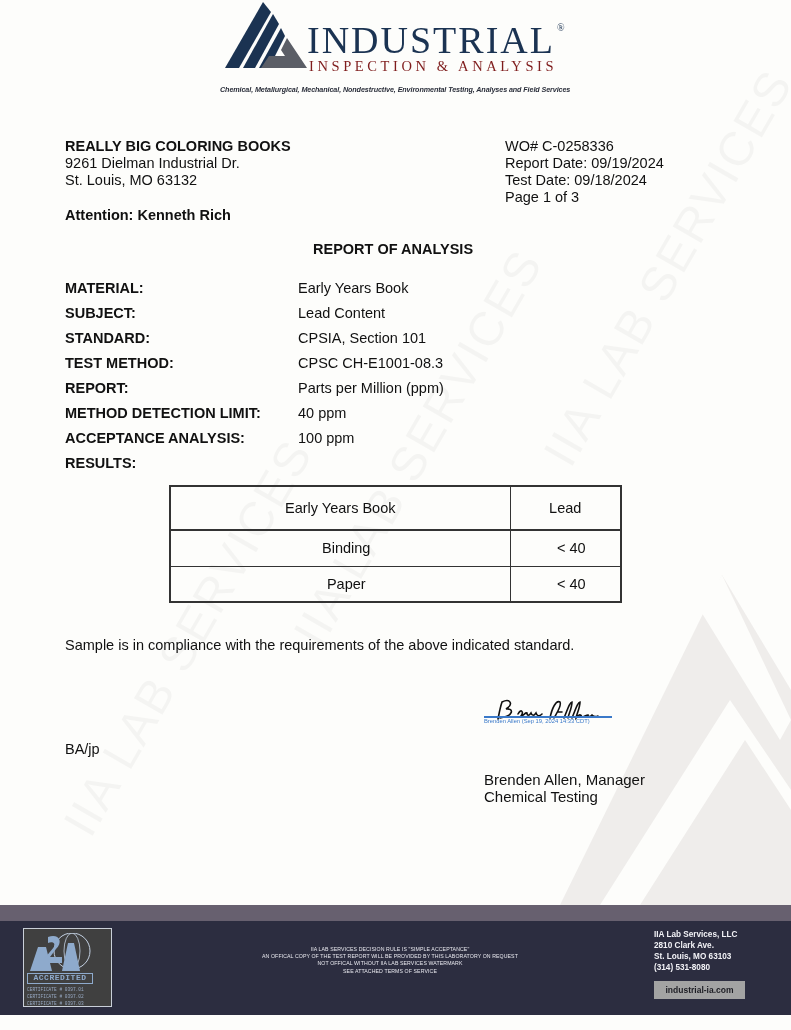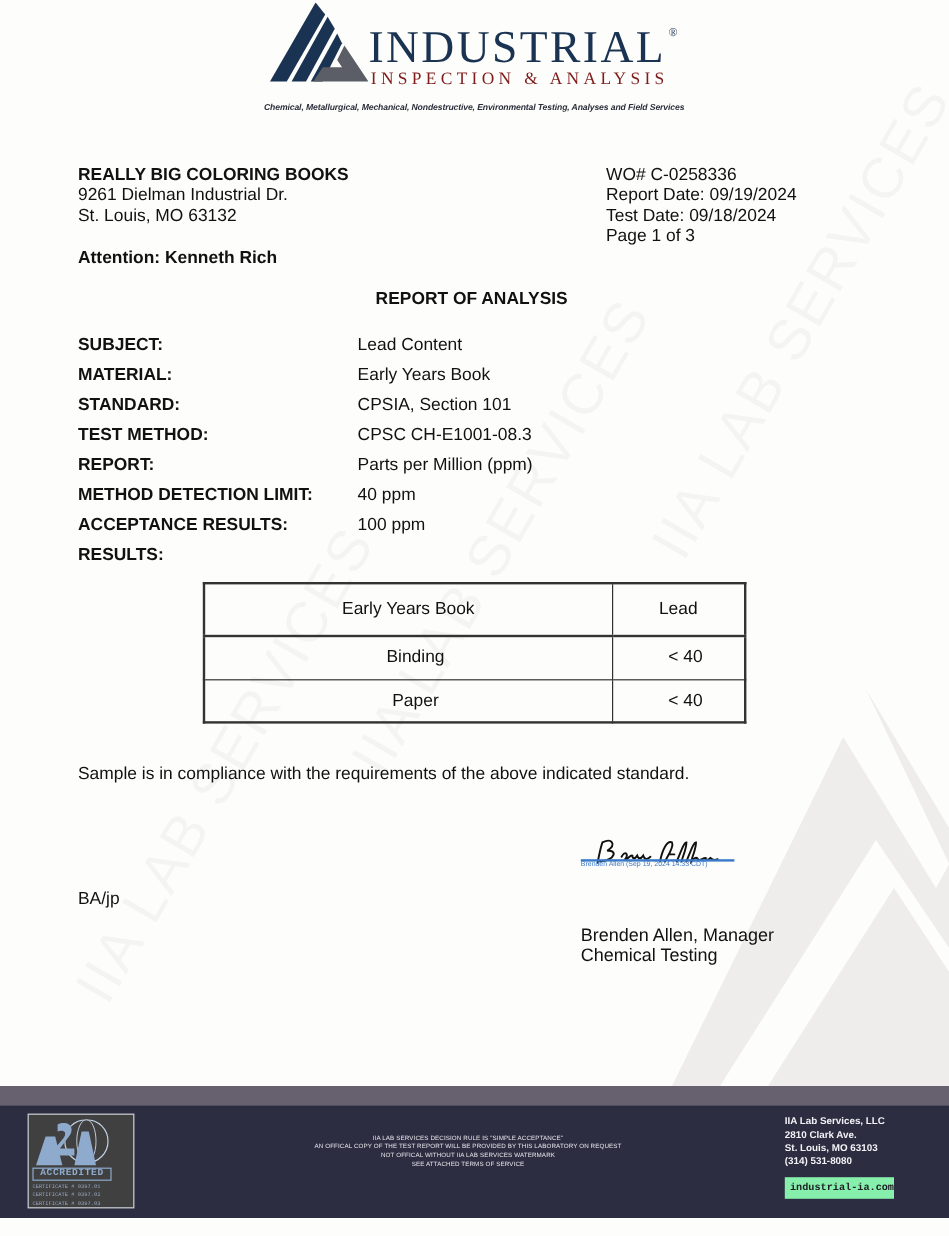--- a/index.html
+++ b/index.html
@@ -44,21 +44,21 @@
     .signer { position: absolute; left: 484px; top: 724px; font-size: 15px; line-height: 17px; margin-top: 47px; }
 
     .footer-top { position: absolute; left: 0; top: 905px; width: 791px; height: 16px; background: #67606f; }
     .footer { position: absolute; left: 0; top: 921px; width: 791px; height: 94px; background: #2c2d40; }
     .a2la { position: absolute; left: 23px; top: 928px; width: 89px; height: 79px; background: #404040; border: 1px solid #c9cfd8; font-family: Liberation Mono, monospace; }
     .a2la-mark { position: absolute; left: 4px; top: 4px; width: 64px; height: 40px; }
     .a2la-acc { position: absolute; left: 3px; top: 44px; width: 66px; height: 11px; border: 1.5px solid #8eaacc; color: #8eaacc; font-size: 8px; font-weight: bold; text-align: center; line-height: 8px; letter-spacing: 0.5px; }
     .a2la-cert { position: absolute; left: 3px; font-size: 4.5px; color: #98aac4; white-space: nowrap; }
     .disclaimer { position: absolute; left: 240px; top: 946px; width: 300px; text-align: center; font-size: 5.2px; line-height: 7.2px; color: #e8e8ee; letter-spacing: 0.1px; }
     .lab-info { position: absolute; left: 654px; top: 929px; font-size: 8.2px; line-height: 11px; color: #f2f2f6; font-weight: bold; }
-    .site-btn { position: absolute; left: 654px; top: 981px; width: 91px; height: 18px; background: #86efac; color: #1d1d24; font-size: 8.5px; font-weight: bold; text-align: right; line-height: 18px; font-family: Liberation Mono, monospace; }
+    .site-btn { position: absolute; left: 654px; top: 981px; width: 91px; height: 18px; background: #a3a3a3; color: #1d1d24; font-size: 8.5px; font-weight: bold; text-align: center; line-height: 18px; }
   </style>
 </head>
 <body>
 
 <svg class="wm-stripes" viewBox="0 0 791 905" preserveAspectRatio="none">
   <polygon points="722,575 791,690 791,905 560,905" fill="#efedeb"></polygon>
   <polygon points="600,905 730,700 791,790 791,905" fill="#fdfdfb"></polygon>
   <polygon points="640,905 745,740 791,810 791,905" fill="#efedeb"></polygon>
   <polygon points="722,575 700,610 780,740 791,720" fill="#fdfdfb"></polygon>
 </svg>
@@ -90,45 +90,45 @@
   <div>WO# C-0258336</div>
   <div>Report Date: 09/19/2024</div>
   <div>Test Date: 09/18/2024</div>
   <div>Page 1 of 3</div>
 </div>
 
 <div class="report-title">REPORT OF ANALYSIS</div>
 
 <div class="fields">
   <div class="field-row">
+    <div class="field-label">MATERIAL:</div>
+    <div class="field-value">Early Years Book</div>
+  </div>
+  <div class="field-row">
     <div class="field-label">SUBJECT:</div>
     <div class="field-value">Lead Content</div>
-  </div>
-  <div class="field-row">
-    <div class="field-label">MATERIAL:</div>
-    <div class="field-value">Early Years Book</div>
   </div>
   <div class="field-row">
     <div class="field-label">STANDARD:</div>
     <div class="field-value">CPSIA, Section 101</div>
   </div>
   <div class="field-row">
     <div class="field-label">TEST METHOD:</div>
     <div class="field-value">CPSC CH-E1001-08.3</div>
   </div>
   <div class="field-row">
     <div class="field-label">REPORT:</div>
     <div class="field-value">Parts per Million (ppm)</div>
   </div>
   <div class="field-row">
     <div class="field-label">METHOD DETECTION LIMIT:</div>
     <div class="field-value">40 ppm</div>
   </div>
   <div class="field-row">
-    <div class="field-label">ACCEPTANCE RESULTS:</div>
+    <div class="field-label">ACCEPTANCE ANALYSIS:</div>
     <div class="field-value">100 ppm</div>
   </div>
   <div class="field-row">
     <div class="field-label">RESULTS:</div>
     <div class="field-value"></div>
   </div>
 </div>
 
 <table class="results-table">
   <tbody>

